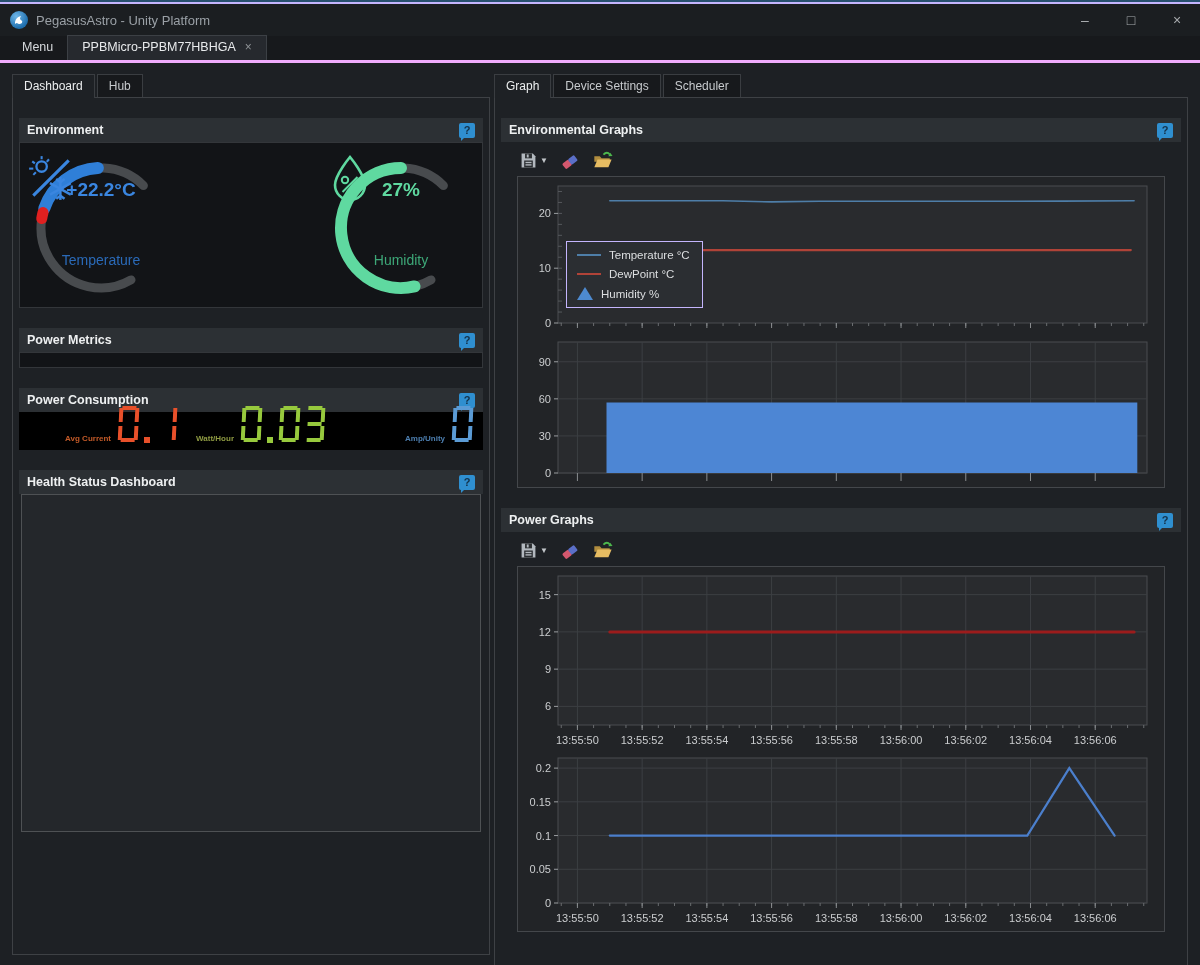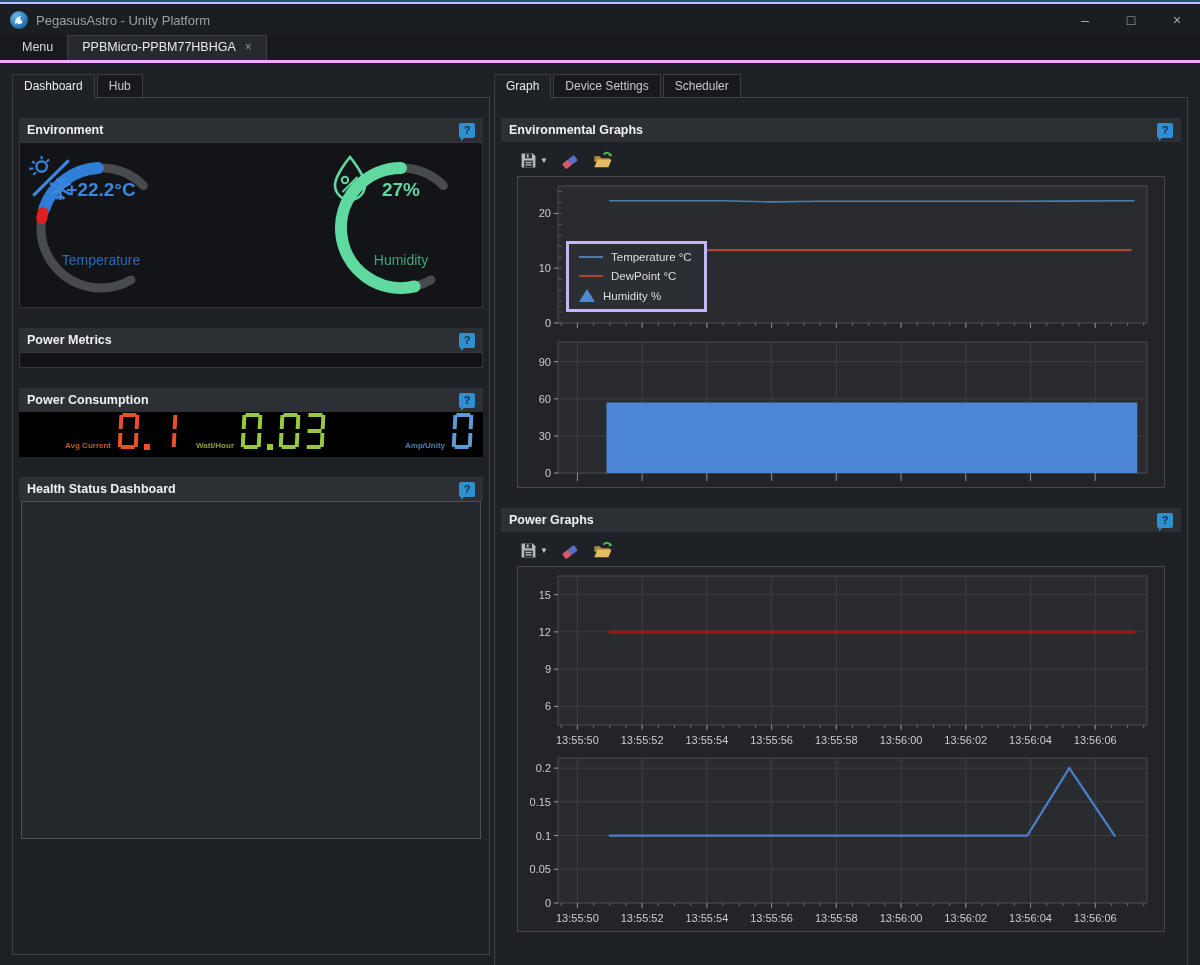--- a/index.html
+++ b/index.html
@@ -48,36 +48,36 @@
   
   .gaugerow{display:flex;justify-content:space-between;padding:10px 6px 4px 6px;}
   .gauge{position:relative;width:150px;height:150px;}
   .gauge svg{position:absolute;left:0;top:0;}
   .ginner{position:absolute;inset:0;display:flex;flex-direction:column;align-items:center;}
   .gvalue{margin-top:26px;font-size:19px;font-weight:bold;}
   .gicon{margin-top:1px;height:52px;display:flex;align-items:center;justify-content:center;}
   .glabel{font-size:14px;margin-top:-2px;}
 
   
-  .segstrip{background:#000;height:45px;display:flex;align-items:flex-end;box-sizing:border-box;padding:16px 10px 6px 10px;}
+  .segstrip{background:#000;height:38px;display:flex;align-items:flex-end;box-sizing:border-box;padding:16px 10px 6px 10px;}
   .seggroup{flex:1 1 0;display:flex;align-items:flex-end;justify-content:flex-end;gap:7px;}
   .seglabel{font-size:8px;font-weight:bold;padding-bottom:1px;white-space:nowrap;}
 
   
   .healthbody{background:#24272b;border:1px solid #4e5154;height:336px;margin:0 2px;}
 
   
   .toolbar{display:flex;align-items:center;gap:12px;padding:8px 2px 6px 2px;}
   .ticon{display:flex;align-items:center;gap:2px;}
   .caret{color:#c2c6c9;font-size:8px;}
 
   
   .chartframe{background:#222427;border:1px solid #44474b;box-sizing:border-box;padding:2px;}
   .chart{position:relative;}
-  .legendbox{position:absolute;background:#2b2e32;border:3px solid #c4b5fd;padding:7px 12px 7px 10px;display:flex;flex-direction:column;gap:7px;}
+  .legendbox{position:absolute;background:#2b2e32;border:1px solid #c4b5fd;padding:7px 12px 7px 10px;display:flex;flex-direction:column;gap:7px;}
   .legenditem{display:flex;align-items:center;gap:8px;font-size:11.5px;color:#dcdee0;white-space:nowrap;}
   .sw-line{width:24px;height:2px;}
   .sw-triangle{width:0;height:0;border-left:8px solid transparent;border-right:8px solid transparent;border-bottom:13px solid #4d8ad0;}
 </style>
 </head>
 <body>
 
 <div class="window">
 
   <div class="titlebar">

